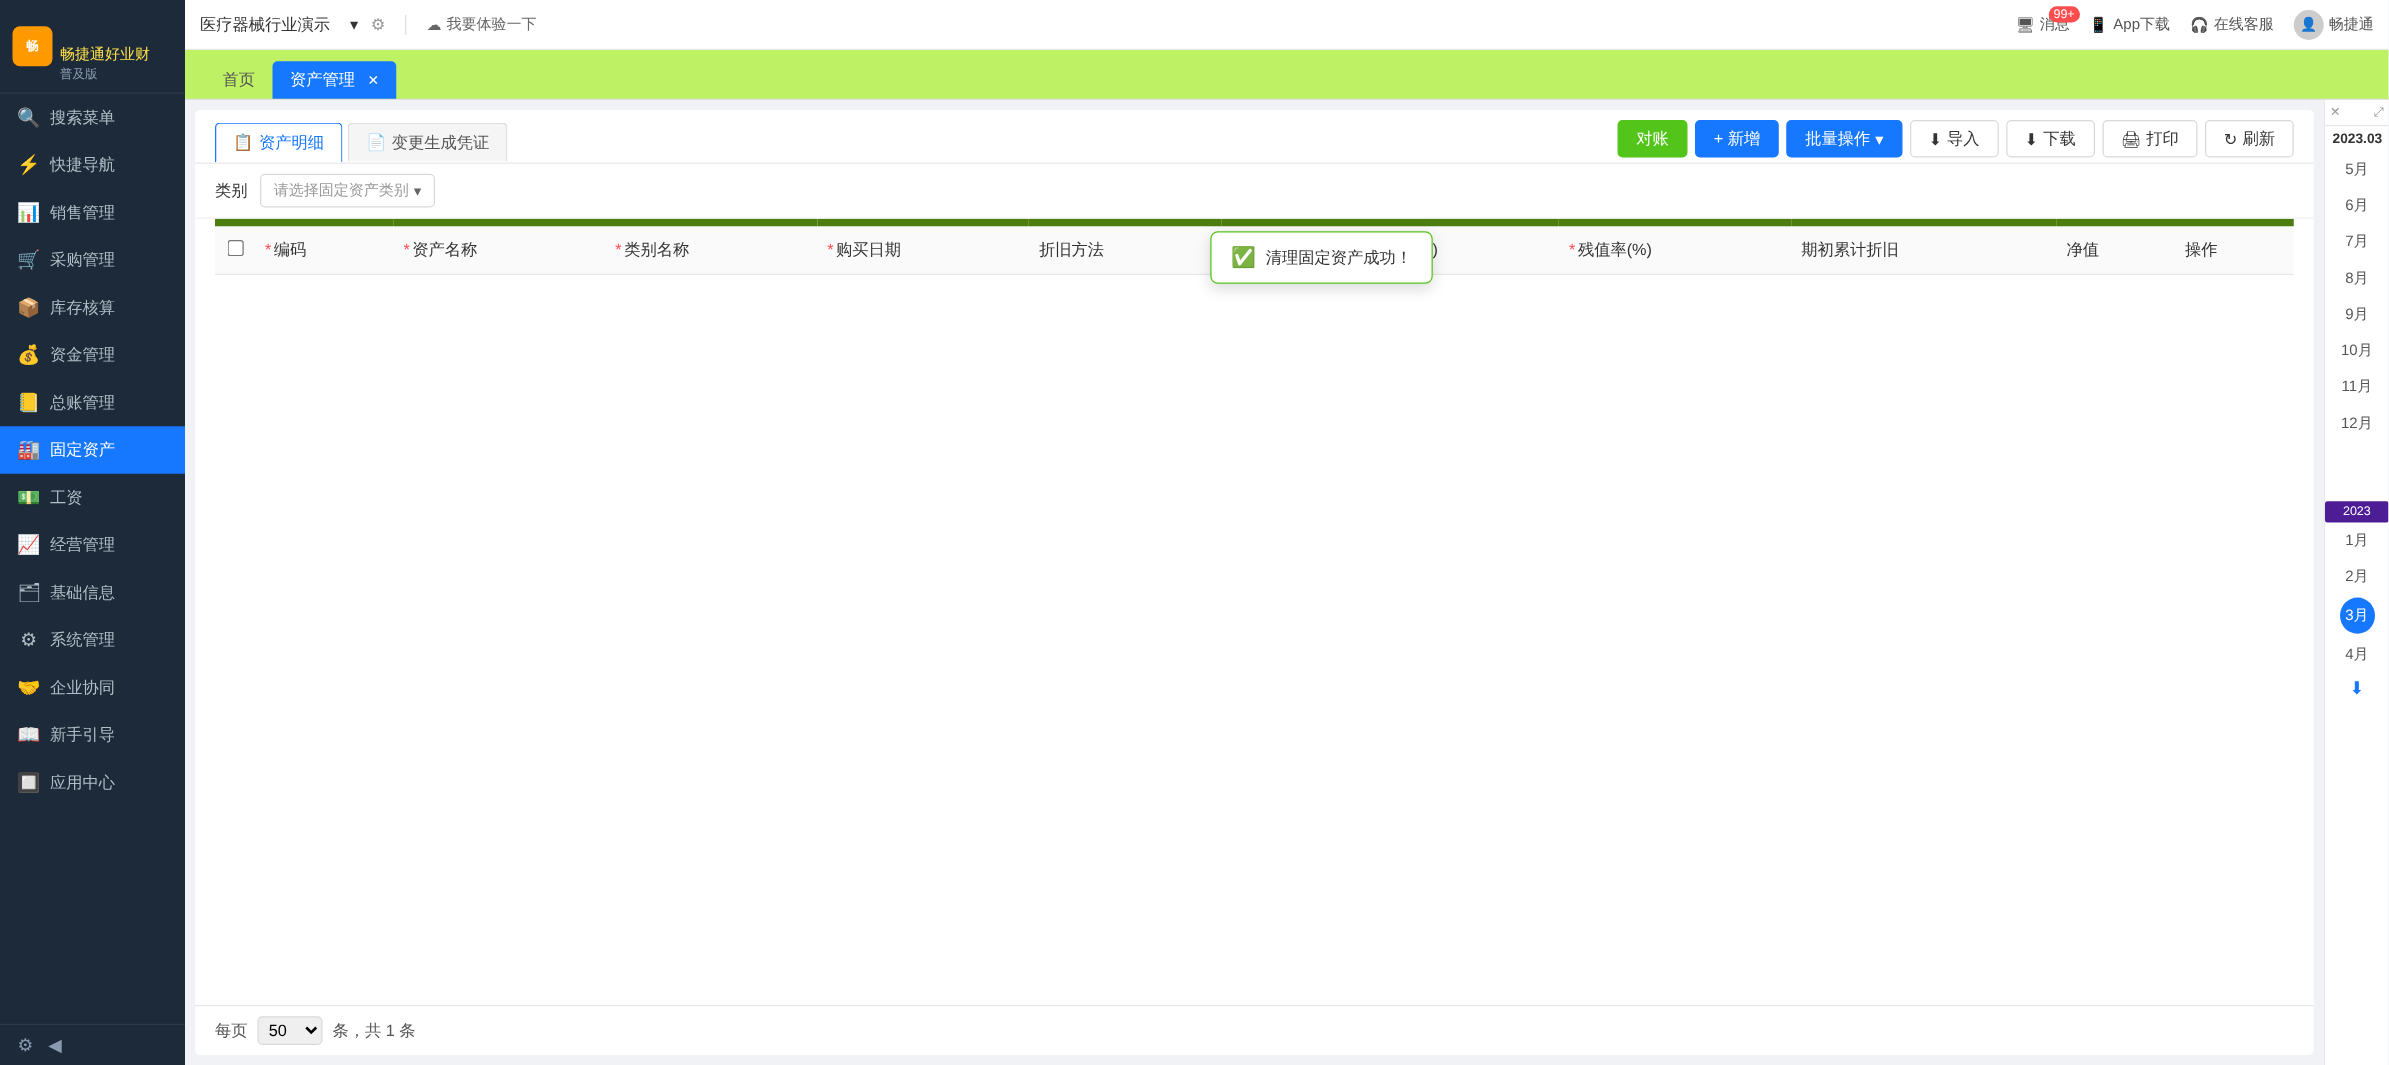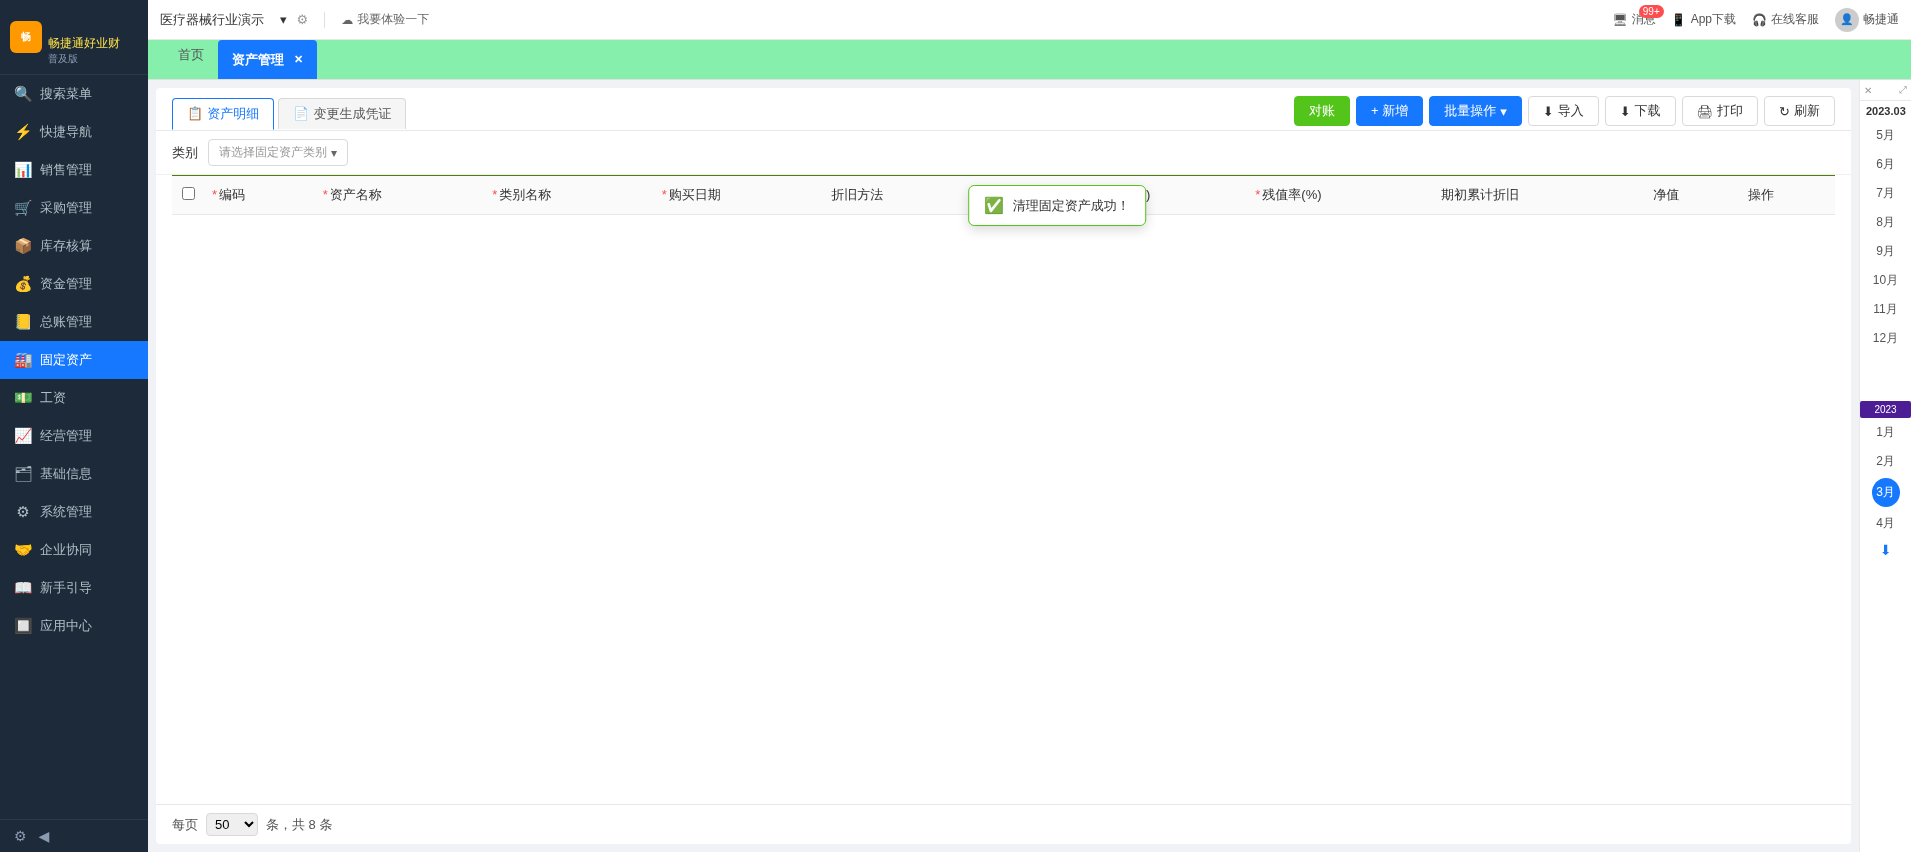--- a/index.html
+++ b/index.html
@@ -101,22 +101,23 @@
       width: 24px; height: 24px;
       background: #ccc;
       border-radius: 50%;
       display: flex; align-items: center; justify-content: center;
       font-size: 11px; color: #555;
     }
 
     
     .tabbar {
       height: 40px;
-      background: #86efac;
-      display: flex;
+      background: #bef264;
+      display: flex;
+      align-items: flex-end;
       padding: 0 16px;
       border-bottom: 1px solid #e0e0e0;
       flex-shrink: 0;
     }
     .tab {
       padding: 6px 14px;
       font-size: 13px;
       cursor: pointer;
       border-radius: 4px 4px 0 0;
       color: #555;
@@ -218,21 +219,21 @@
     table {
       width: 100%;
       border-collapse: collapse;
       font-size: 13px;
     }
     thead tr { background: #fafafa; }
     th {
       padding: 10px 8px;
       text-align: left;
       border-bottom: 1px solid #e8e8e8;
-      border-top: 1px solid #4d7c0f;
+      border-top: 6px solid #4d7c0f;
       color: #333;
       font-weight: 500;
       white-space: nowrap;
     }
     th .required { color: #ff4d4f; margin-right: 2px; }
     td {
       padding: 10px 8px;
       border-bottom: 1px solid #f0f0f0;
       color: #333;
       white-space: nowrap;
@@ -439,21 +440,21 @@
         <div class="topbar-avatar">👤</div>
         <span>畅捷通</span>
       </div>
     </div>
   </div>
 
   <div class="tabbar">
     <div class="tab">
       <span>首页</span>
     </div>
-    <div class="tab active" style="background:#1677ff;color:white;padding:6px 14px;display:flex;align-items:center;gap:4px;font-weight:bold;">
+    <div class="tab active" style="background:#1677ff;color:white;padding:6px 14px;display:flex;align-items:center;gap:4px;">
       <span>资产管理</span>
       <span class="tab-close">✕</span>
     </div>
   </div>
 
   <div class="content">
     <div class="content-main">
 
       <div class="subtab-bar">
         <div class="subtab active">
@@ -532,21 +533,21 @@
         </div>
 
         <div class="pagination">
           <span>每页</span>
           <select>
             <option>50</option>
             <option>10</option>
             <option>20</option>
             <option>100</option>
           </select>
-          <span>条，共 8 条</span>
+          <span>条，共 1 条</span>
         </div>
       </div>
 
     </div>
 
     <div class="right-panel">
       <div class="right-panel-header">
         <span class="right-panel-header-icon">✕</span>
         <span class="right-panel-header-icon">⤢</span>
       </div>

